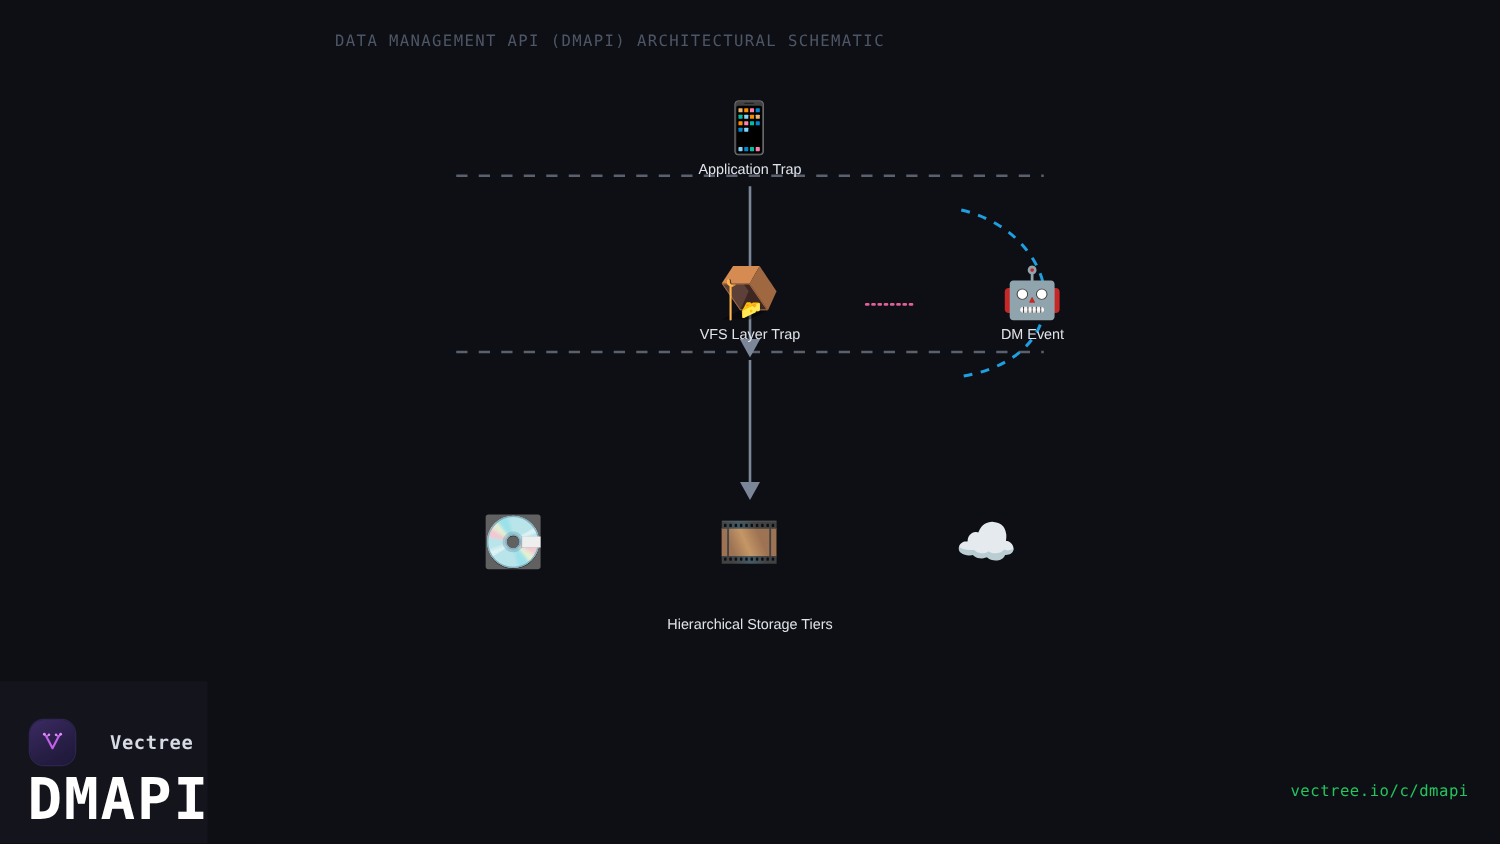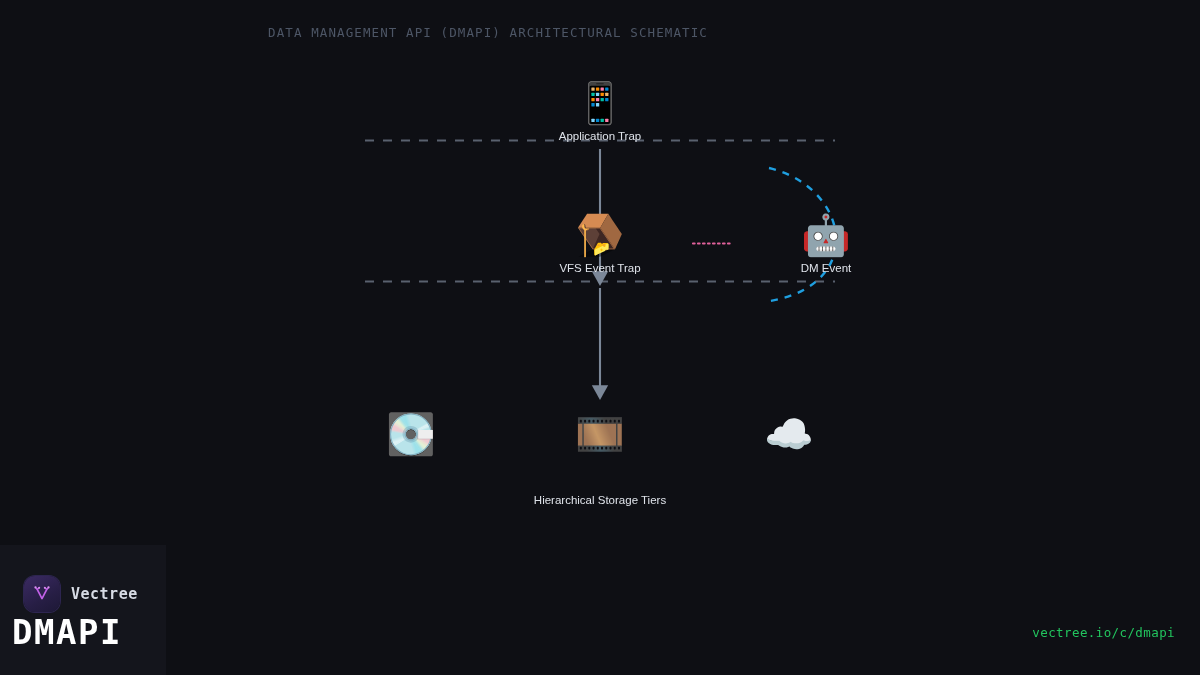--- a/index.html
+++ b/index.html
@@ -90,45 +90,45 @@
     text-align: center;
   }
 
   
   .brand {
     position: absolute;
     left: 24px;
     top: 576px;
     display: flex;
     align-items: center;
-    gap: 11px;
+    gap: 28px;
   }
   .brand-mark {
     width: 36px;
     height: 36px;
     border-radius: 11px;
     background: linear-gradient(150deg, #3b2a63 0%, #271e45 60%, #1d1836 100%);
     display: flex;
     align-items: center;
     justify-content: center;
     box-shadow: 0 0 0 1px #2d2550;
   }
   .brand-name {
     font-family: "DejaVu Sans Mono", "Liberation Mono", monospace;
     font-size: 15px;
     font-weight: bold;
     letter-spacing: 0.5px;
     color: #d7dbe4;
   }
   .product {
     position: absolute;
-    left: 12px;
+    left: 22px;
     top: 612px;
     font-family: "DejaVu Sans Mono", "Liberation Mono", monospace;
-    font-size: 34px;
+    font-size: 46px;
     font-weight: bold;
     letter-spacing: 1.5px;
     color: #ffffff;
   }
   .footer-url {
     position: absolute;
     right: 25px;
     top: 625px;
     font-family: "DejaVu Sans Mono", "Liberation Mono", monospace;
     font-size: 12.5px;
@@ -165,21 +165,21 @@
     <path d="M 769,168 C 812,178 838,212 836,243 C 834,275 806,295 770,301" fill="none" stroke="#1f9fe0" stroke-width="2.4" stroke-dasharray="7 7" stroke-linecap="butt"></path>
   </svg>
 
   <div class="node" style="left:600px; top:80px;">
     <span class="glyph">📱</span>
     <span class="caption">Application Trap</span>
   </div>
 
   <div class="node" style="left:600px; top:212px;">
     <span class="glyph">🪤</span>
-    <span class="caption">VFS Event Trap</span>
+    <span class="caption">VFS Layer Trap</span>
   </div>
 
   <div class="node" style="left:826px; top:212px;">
     <span class="glyph">🤖</span>
     <span class="caption">DM Event</span>
   </div>
 
   <div class="tier-icon" style="left:411px; top:411px;">💽</div>
 
   <div class="tier-icon" style="left:600px; top:411px;">🎞️</div>

